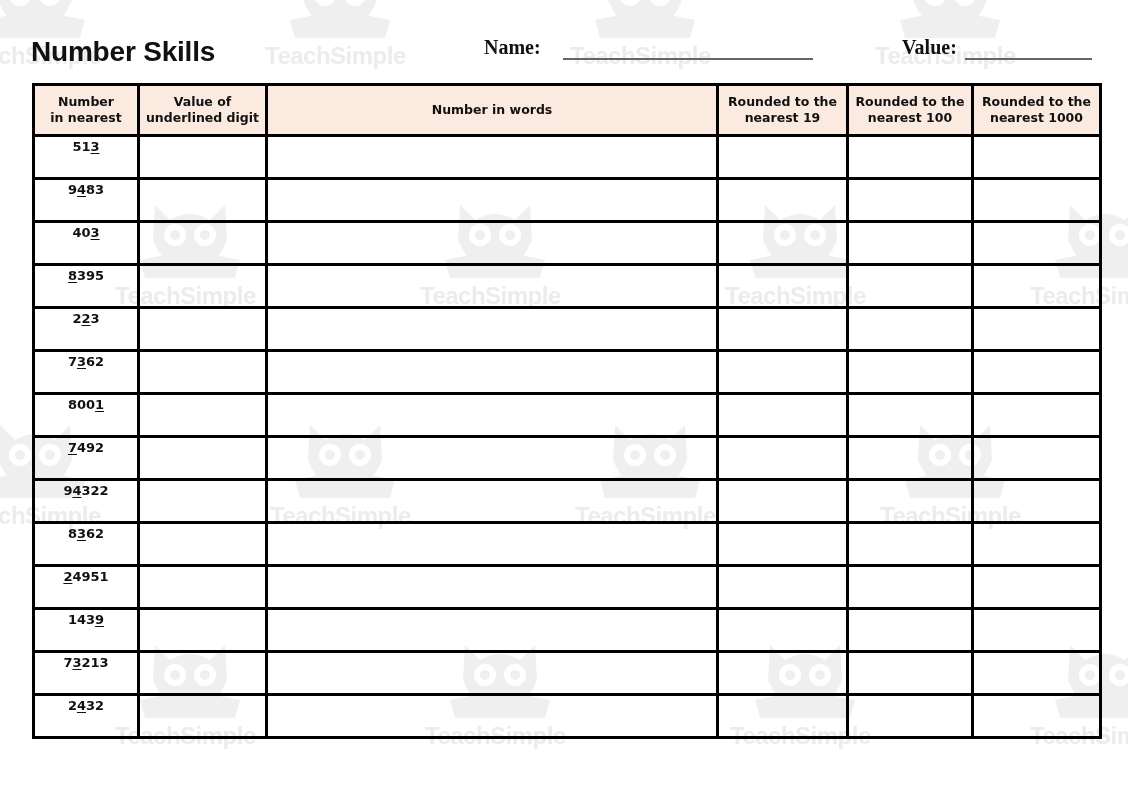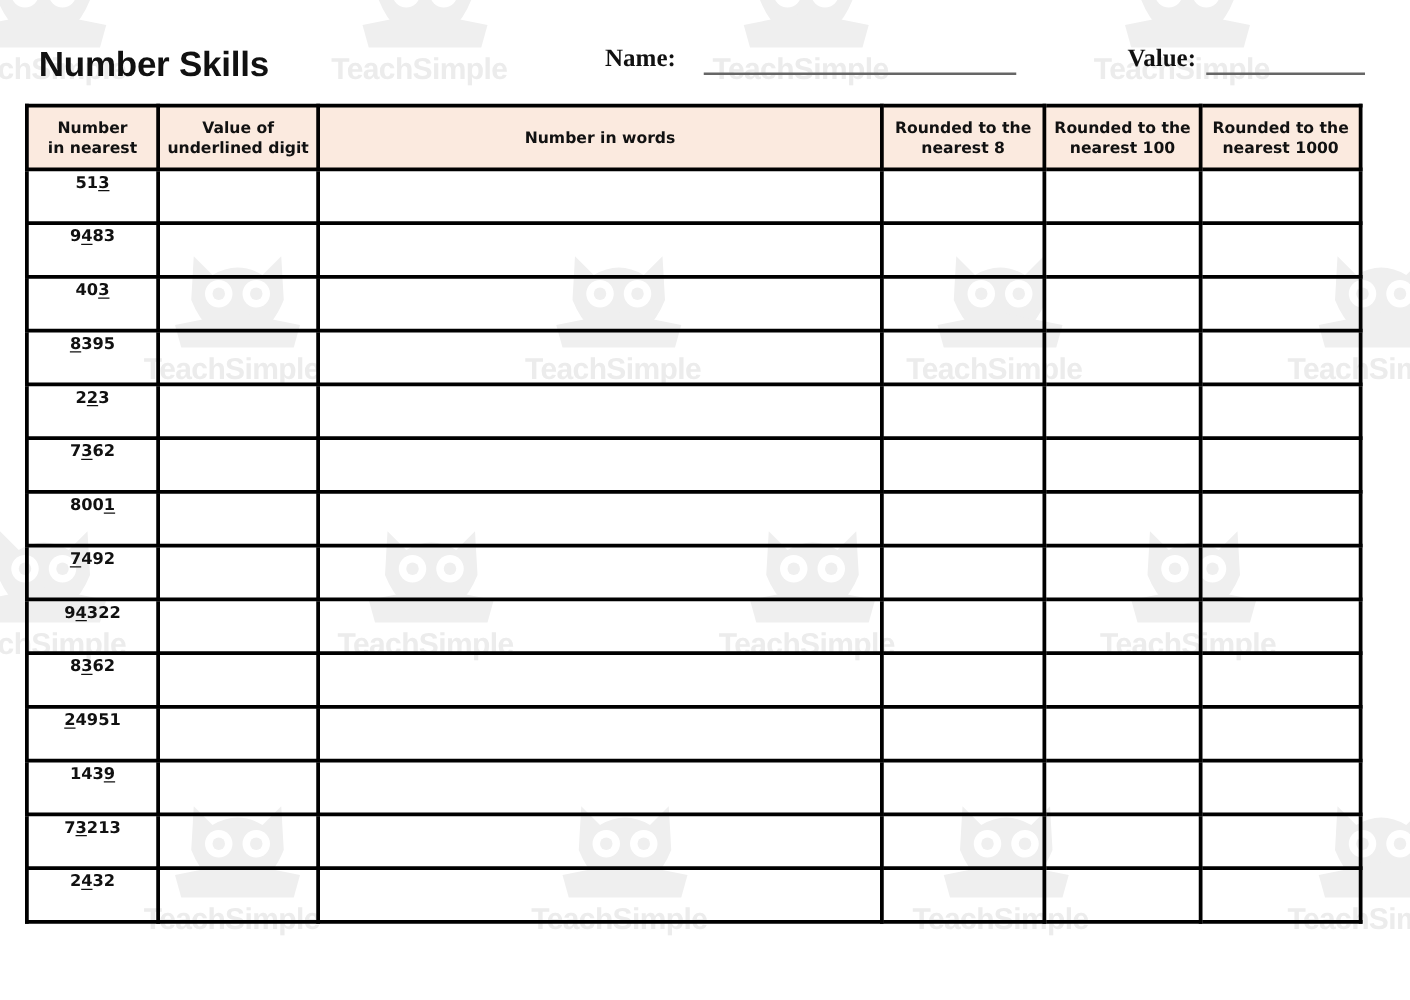--- a/index.html
+++ b/index.html
@@ -17,21 +17,21 @@
     .title {
       position: absolute; left: 31px; top: 36px; font-size: 28px; font-weight: bold;
       font-family: "Liberation Sans", sans-serif; letter-spacing: -0.2px;
     }
     .field-label {
       position: absolute; top: 36px; font-size: 20px; font-weight: bold;
       font-family: Liberation Serif, serif;
     }
     .field-line { position: absolute; height: 0; border-bottom: 2px solid #666; }
     table.sheet {
-      position: absolute; left: 20px; top: 83px; border-collapse: collapse; z-index: 2;
+      position: absolute; left: 32px; top: 83px; border-collapse: collapse; z-index: 2;
       table-layout: fixed; width: 1067px; border-radius: 23px;
     }
     table.sheet td, table.sheet th {
       border: 3px solid #000; padding: 0; vertical-align: top; text-align: center;
       font-weight: bold; font-size: 13px; line-height: 16px;
       font-family: "DejaVu Sans", sans-serif;
     }
     table.sheet th {
       background: #fbeadf; height: 48px; vertical-align: middle; font-size: 12.5px;
     }
@@ -245,21 +245,21 @@
         </th>
         <th>
           <div>Value of</div>
           <div>underlined digit</div>
         </th>
         <th>
           <div>Number in words</div>
         </th>
         <th>
           <div>Rounded to the</div>
-          <div>nearest 8</div>
+          <div>nearest 19</div>
         </th>
         <th>
           <div>Rounded to the</div>
           <div>nearest 100</div>
         </th>
         <th>
           <div>Rounded to the</div>
           <div>nearest 1000</div>
         </th>
       </tr>

